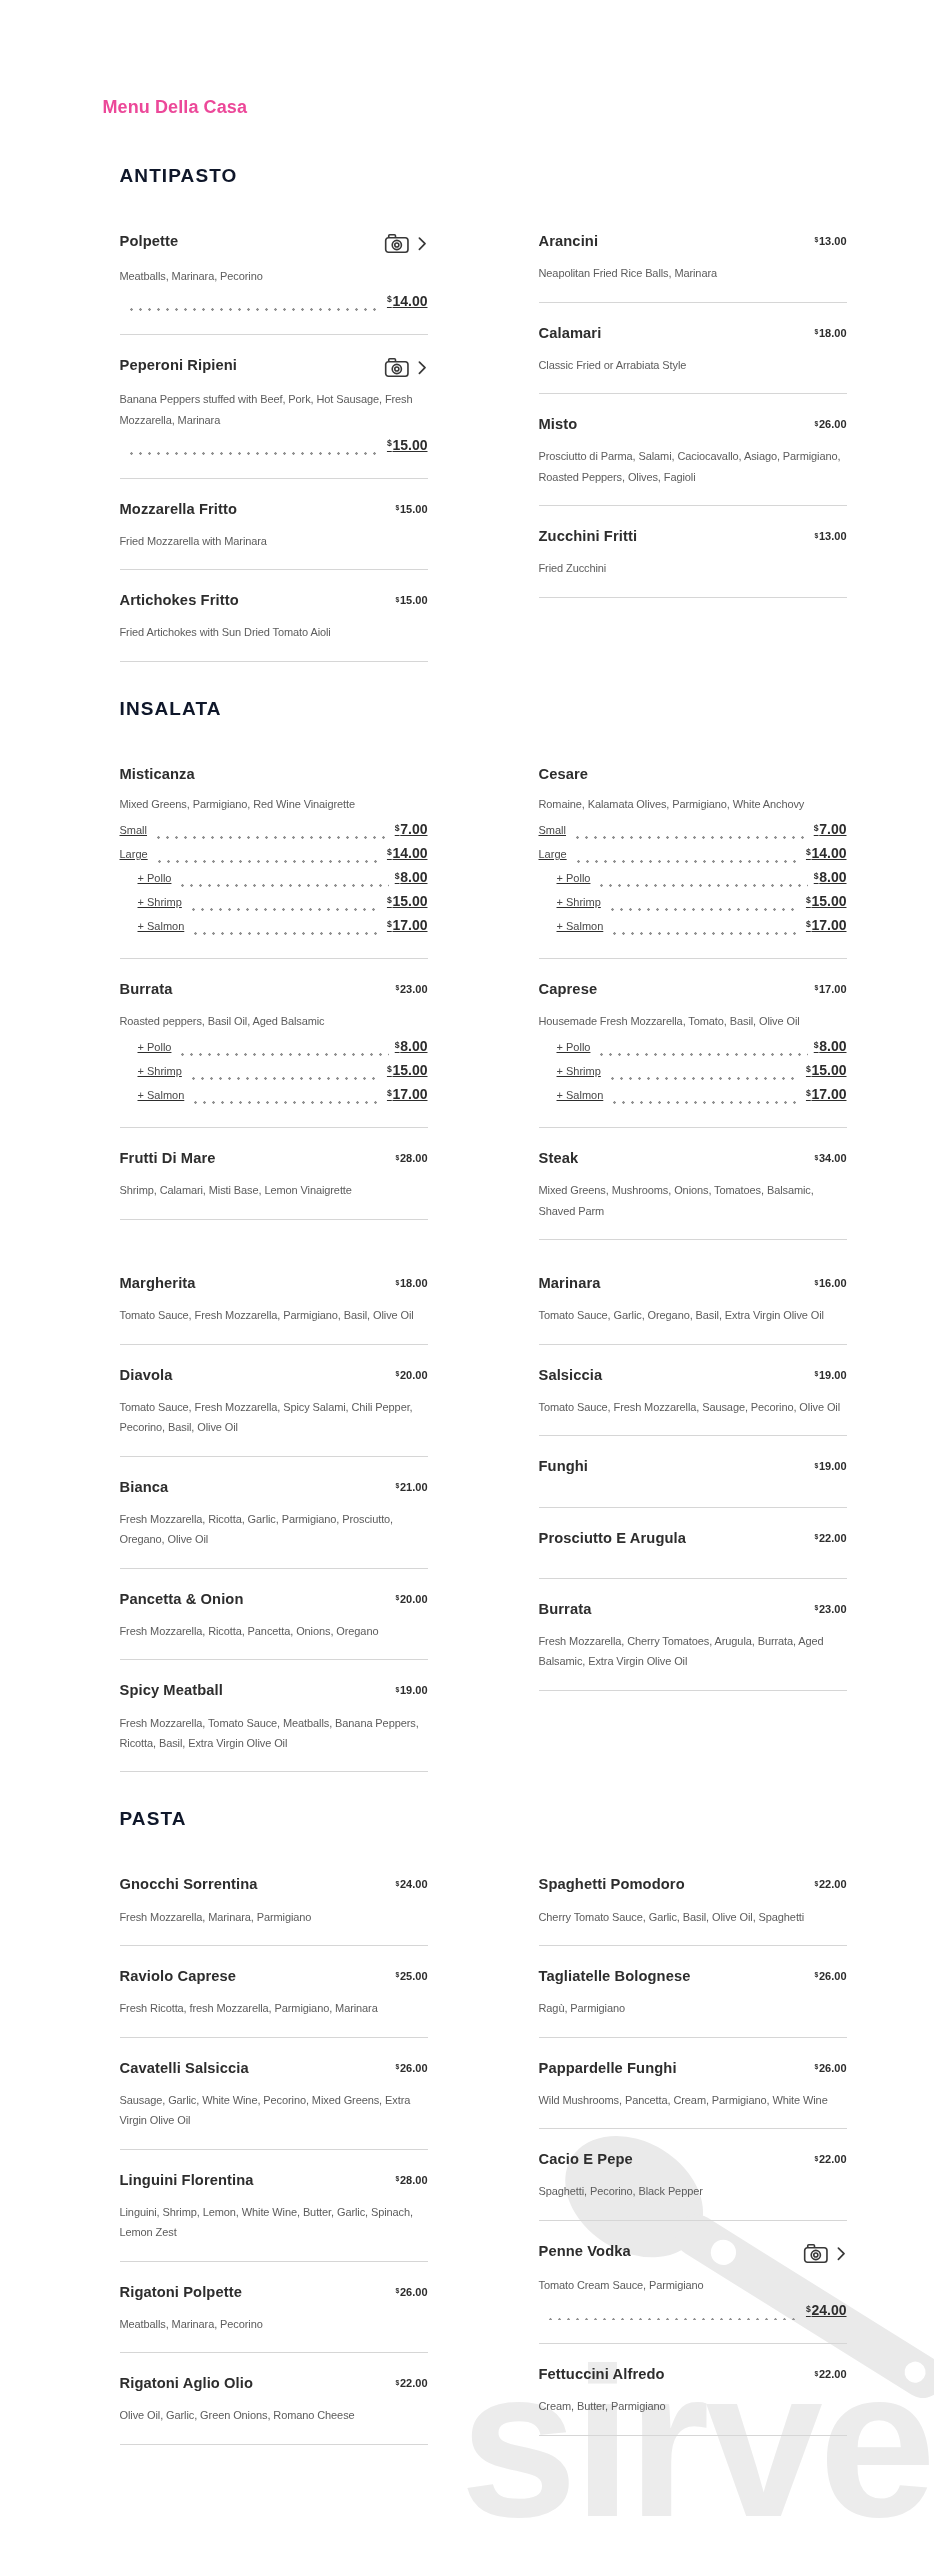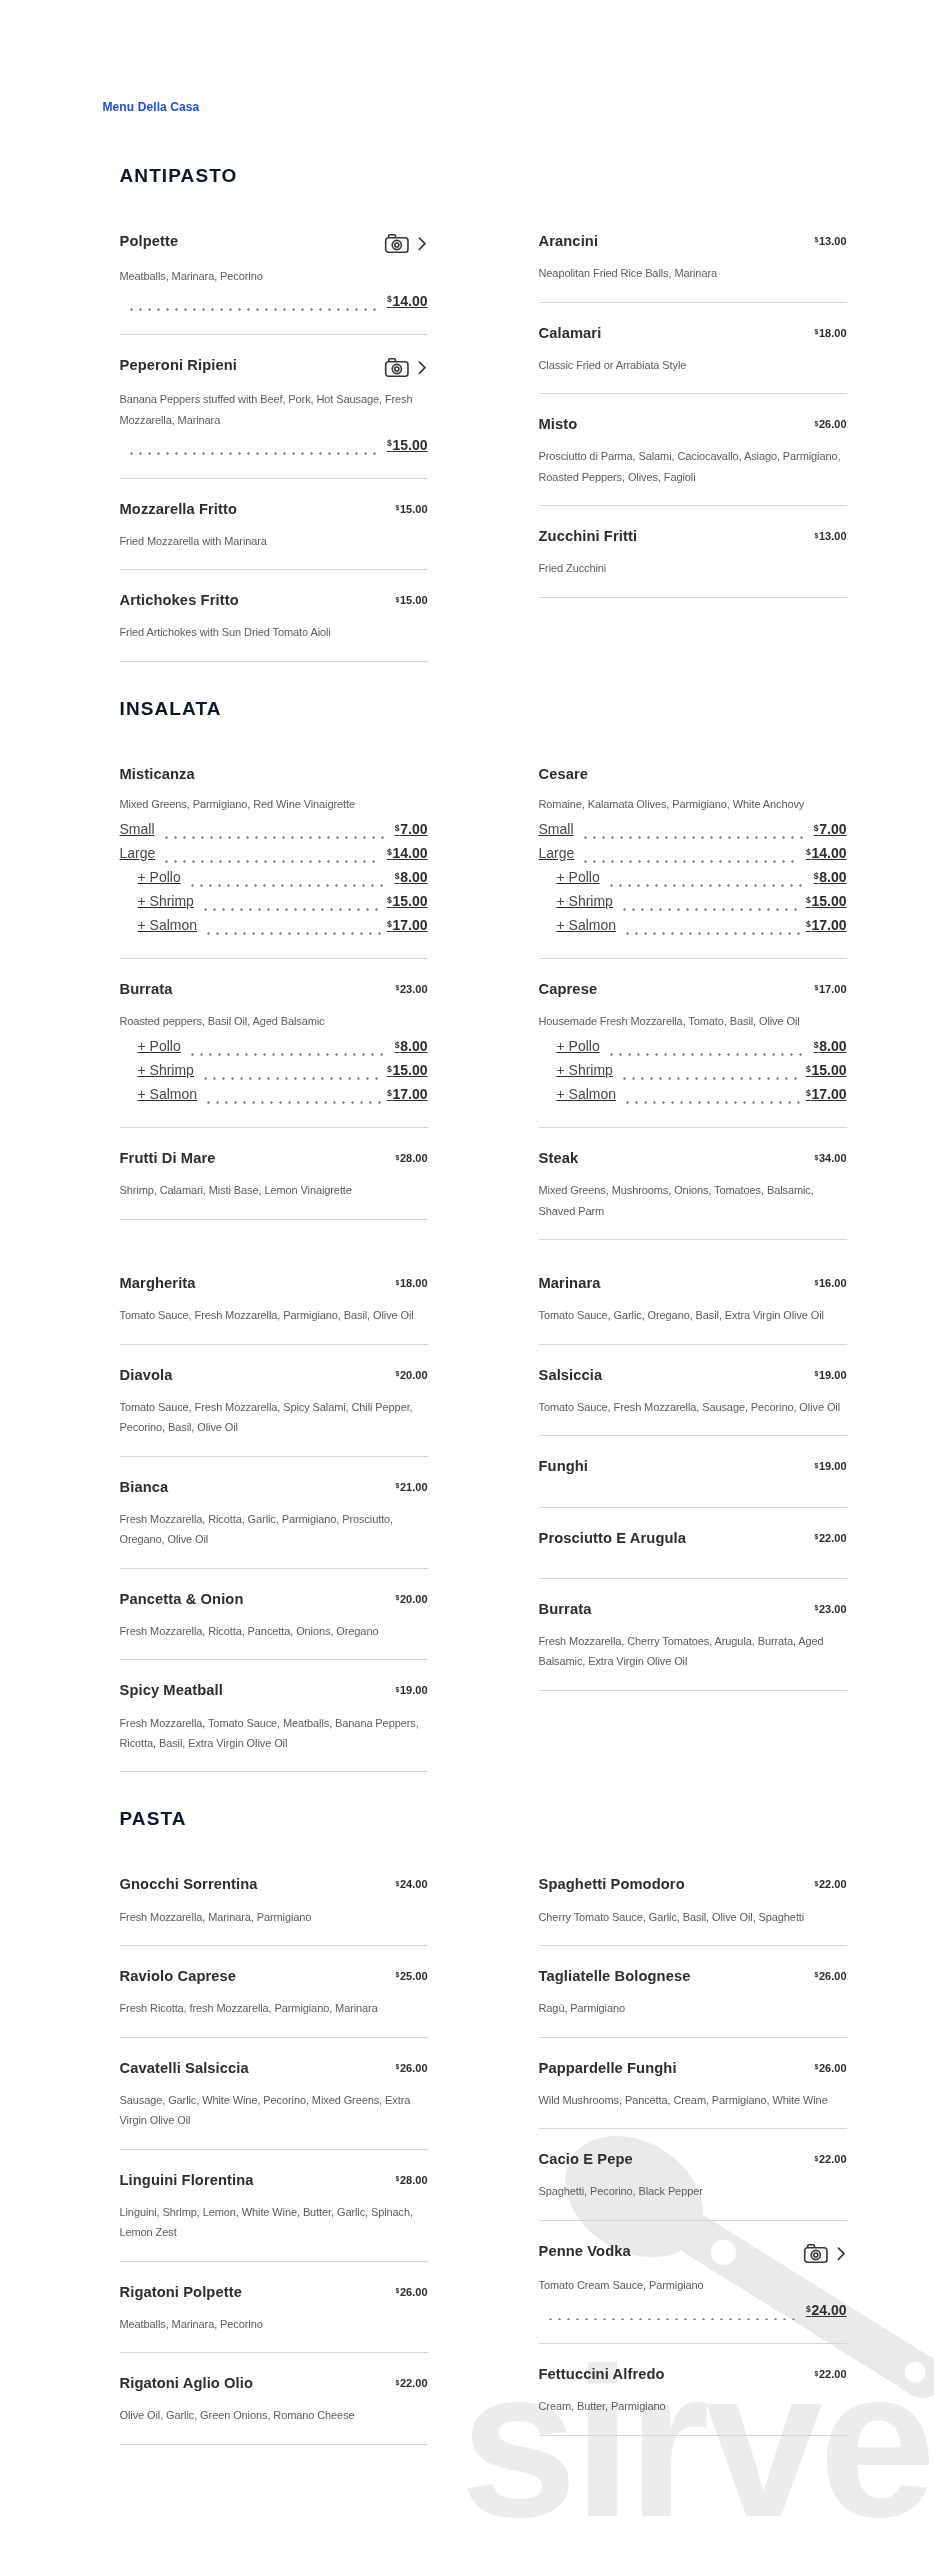--- a/index.html
+++ b/index.html
@@ -1,35 +1,35 @@
 <!DOCTYPE html>
 <html style="font-size:11.2px"><head>
 <meta charset="utf-8">
 <style>
   html,body{margin:0;padding:0;background:#ffffff;}
   body{font-family:"Liberation Sans", sans-serif; color:#2d2d2d;}
   .page{position:relative;width:934px;height:2576px;background:#fff;overflow:hidden;}
   .content{position:relative;z-index:1;width:695px;margin:0 auto;padding-top:97px;}
-  h1.page-title{font-size:12px;font-weight:600;color:#1d4ed8;margin:0 0 45px -17px;line-height:21px;letter-spacing:0.1px;}
+  h1.page-title{font-size:18px;font-weight:600;color:#ec4899;margin:0 0 45px -17px;line-height:21px;letter-spacing:0.1px;}
   .menu-section{margin-top:34px;}
   .menu-section:first-of-type{margin-top:0;}
   .menu-section > h2{font-size:19px;font-weight:600;color:#0f172a;text-align:left;letter-spacing:1.1px;margin:0 0 44px 0;line-height:25px;}
   .cols{display:flex;gap:111px;align-items:flex-start;}
   .col{width:308px;flex:none;}
   .item{padding:21px 0 18px 0;border-bottom:0.7px solid #d6d6d6;}
   .col .item:first-child{padding-top:0;}
   .item-head{display:flex;justify-content:space-between;align-items:flex-start;margin-bottom:11.2px;min-height:18px;}
   .item-name{font-size:14.7px;font-weight:600;color:#2d2d2d;margin:0;line-height:18px;letter-spacing:0.1px;}
   .price{white-space:nowrap;font-weight:600;color:#2d2d2d;font-size:11px;line-height:18px;}
   .cur{font-size:.62em;position:relative;top:-.38em;margin-right:0.7px;}
   .item-desc{font-size:11px;letter-spacing:-0.1px;line-height:20.4px;color:#5c5c5c;margin:0;}
   .lines{margin-top:5.6px;text-decoration:underline;}
   .line{display:flex;align-items:baseline;height:24px;}
   .line.indent{padding-left:18px;text-align:center;}
-  .line-label{font-size:14px;color:#484848;white-space:nowrap;}
+  .line-label{font-size:11px;color:#484848;white-space:nowrap;}
   .dots{flex:1;margin:0 5.6px 4.9px 7px;height:2.8px;align-self:flex-end;
         background-image:radial-gradient(circle,#909090 1.2px,rgba(0,0,0,0) 1.4px);
         background-size:9px 2.8px;background-repeat:repeat-x;background-position:left bottom;}
   .line .price{font-size:14px;}
   .photo-btn{background:none;border:none;padding:0;margin:1.4px 1.4px 0 0;cursor:pointer;display:flex;align-items:center;gap:7px;}
   .photo-btn svg{display:block;}
   .watermark-text{position:absolute;left:460px;top:2338px;z-index:0;font-size:211px;font-weight:700;
         color:#ececec;letter-spacing:-4.2px;line-height:1;user-select:none;}
   .wm-logo{position:absolute;left:449px;top:2134px;z-index:0;}
 </style>

